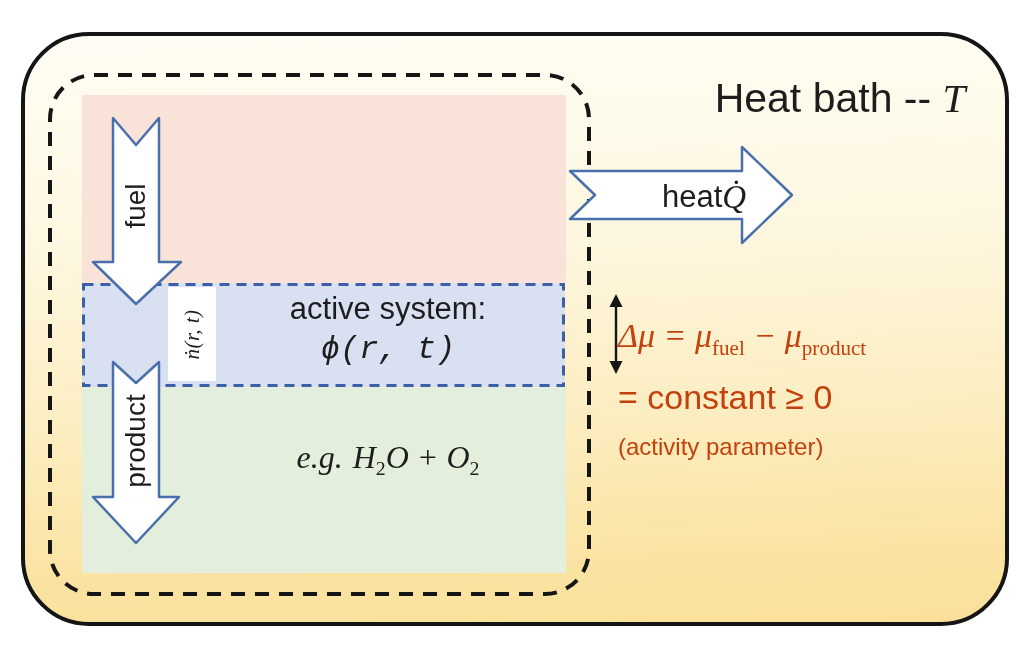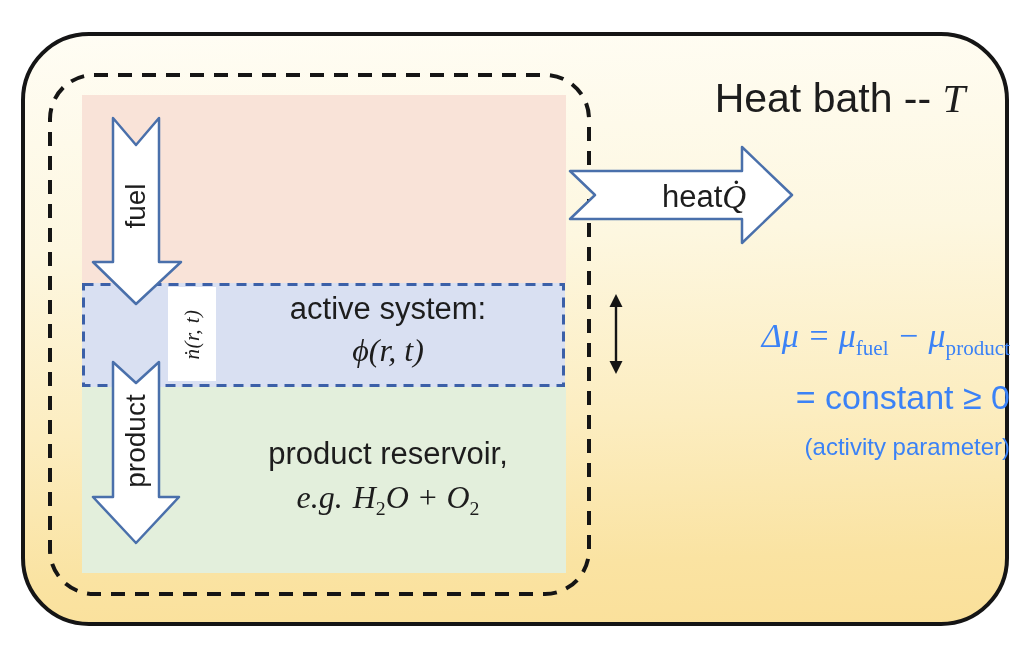--- a/index.html
+++ b/index.html
@@ -36,22 +36,22 @@
   .product-label{top:391px;}
   .flux-label{left:168px;top:287px;width:48px;height:94px;background:#ffffff;font-size:21px;}
   .flux-label .mi{letter-spacing:0.5px;}
   
   .heat-text{left:614px;top:176px;width:180px;height:42px;display:flex;align-items:center;justify-content:center;gap:0;}
   .heat-text .w{font-size:31px;}
   .heat-text .q{font-size:33px;}
   
   .bath-title{left:700px;top:74px;width:280px;text-align:center;font-size:41px;white-space:nowrap;}
   
-  .equation{left:618px;top:311px;width:392px;text-align:right;
-    font-family:"Liberation Serif","DejaVu Serif",serif;font-size:34px;line-height:49px;color:#3b82f6;}
+  .equation{left:618px;top:311px;width:392px;text-align:left;
+    font-family:"Liberation Serif","DejaVu Serif",serif;font-size:34px;line-height:49px;color:#c2410c;}
   .eq-line3{font-family:Liberation Sans, sans-serif;font-size:24px;}
 </style>
 </head>
 <body>
 
 <div class="stage">
 
   <div class="abs bath"></div>
 
   <svg class="abs layer">
@@ -95,25 +95,24 @@
   </div>
 
   <div class="abs bath-title">
     <span>Heat bath --</span>
     <span class="mi">T</span>
   </div>
 
 
   <div class="abs rg-text" style="top:290px;">
     <div class="rg-title" style="line-height:38px;">active system:</div>
-    <div class="rg-formula mi" style="line-height:44px;">ϕ(r, t)</div>
+    <div class="rg-formula mi" style="line-height:44px;font-family:Liberation Mono, monospace;">ϕ(r, t)</div>
   </div>
 
   <div class="abs rg-text" style="top:434px;">
-    <div class="rg-title">product reservoir,</div>
     <div class="rg-formula">
       <span class="mi">e.g.</span><span class="mi sp">H</span><sub class="msub">2</sub><span class="mi">O + O</span><sub class="msub">2</sub>
     </div>
   </div>
 
   <svg class="abs" style="left:604px;top:293px;width:24px;height:82px;overflow:visible;">
     <line x1="12" y1="10" x2="12" y2="72" stroke="#151515" stroke-width="2.4"></line>
     <polygon points="12,1 5.5,14 18.5,14" fill="#151515"></polygon>
     <polygon points="12,81 5.5,68 18.5,68" fill="#151515"></polygon>
   </svg>

